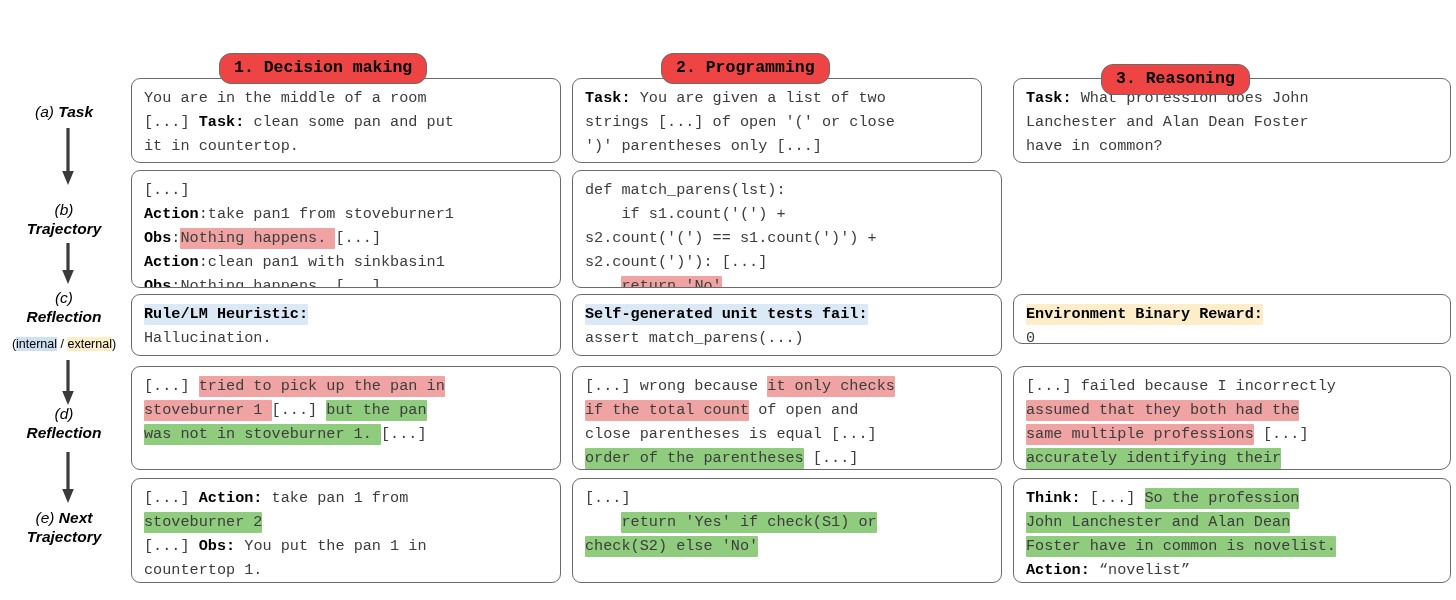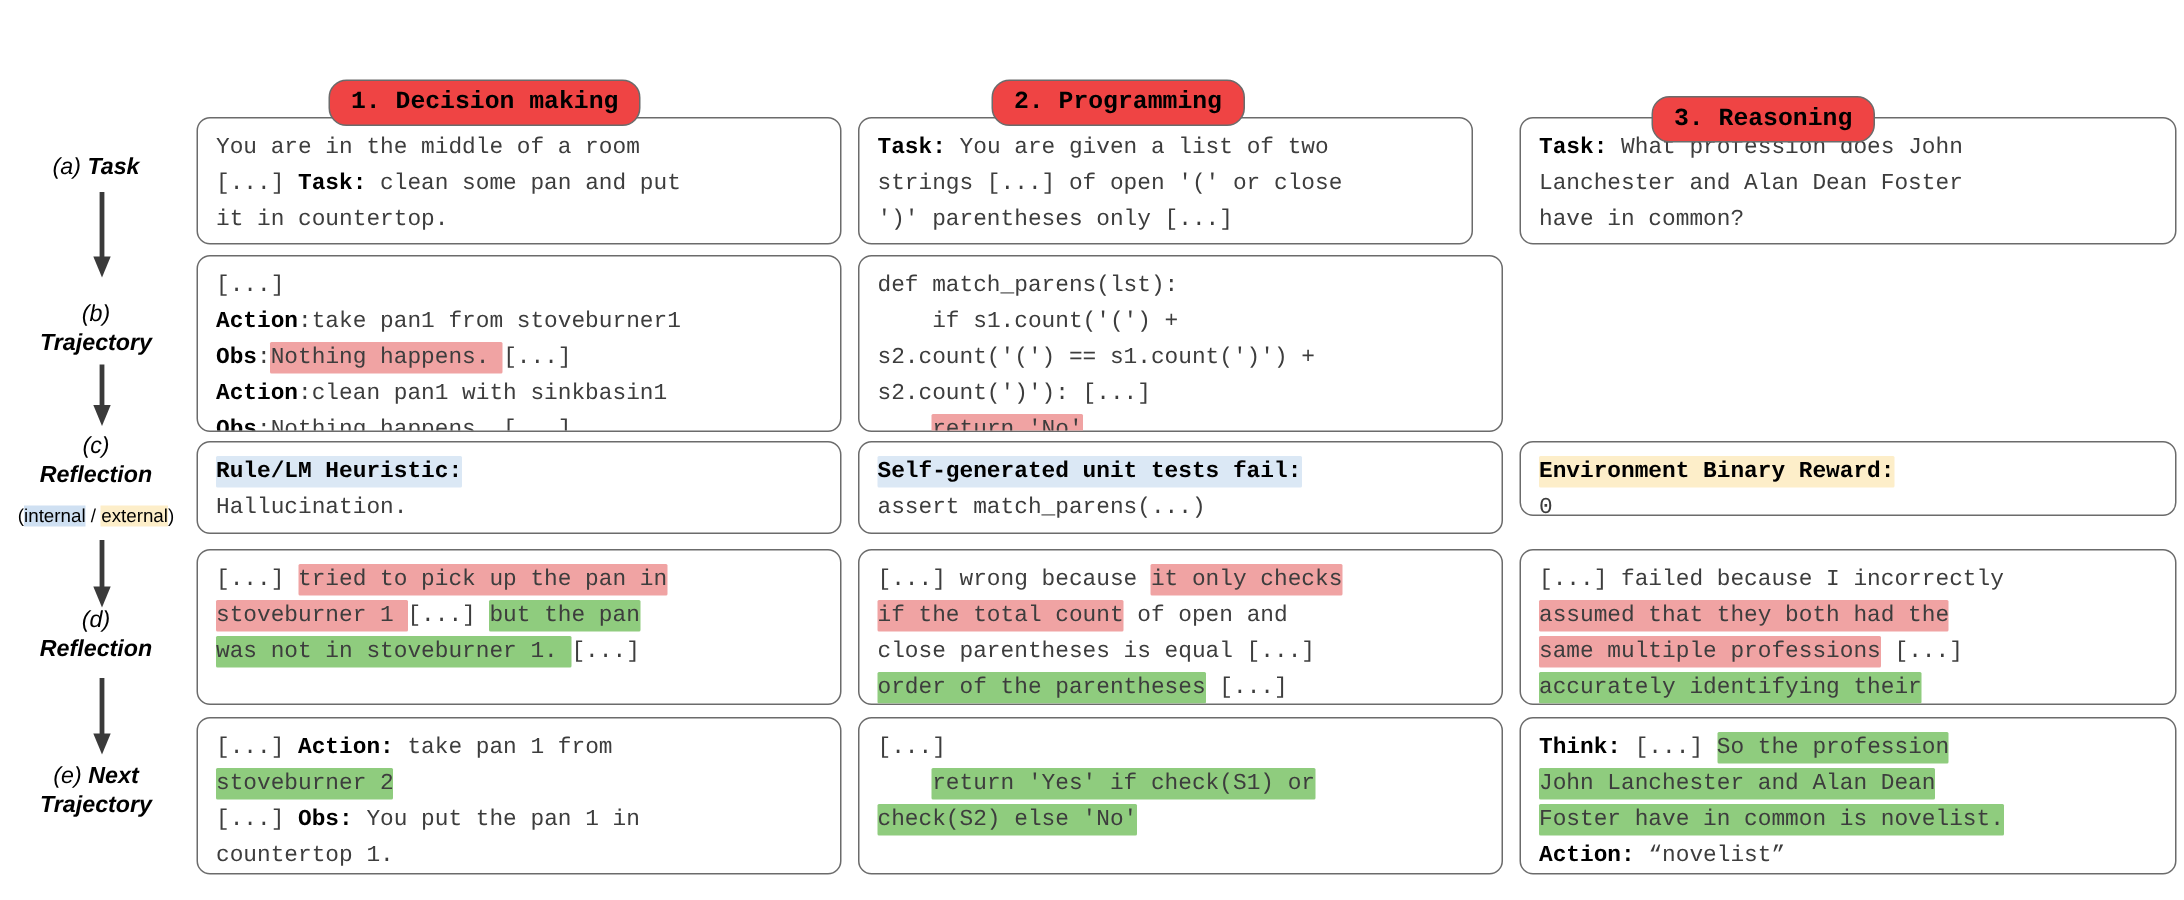--- a/index.html
+++ b/index.html
@@ -219,21 +219,21 @@
 <span class="hl-green">order of the parentheses</span> [...]</div>
   <div class="card" style="left:572px; top:478px; width:430px; height:105px;">[...]
     <span class="hl-green">return 'Yes' if check(S1) or</span>
 <span class="hl-green">check(S2) else 'No'</span></div>
 
   <div class="card" style="left:1013px; top:78px; width:438px; height:85px;"><b>Task:</b> What profession does John
 Lanchester and Alan Dean Foster
 have in common?</div>
   <div class="card" style="left:1013px; top:294px; width:438px; height:50px;"><b><span class="hl-yellow">Environment Binary Reward:</span></b>
 0</div>
-  <div class="card" style="left:1013px; top:366px; width:438px; height:104px;">[...] failed because I incorrectly
+  <div class="card" style="left:1013px; top:366px; width:438px; height:104px;border-radius:11px;">[...] failed because I incorrectly
 <span class="hl-red">assumed that they both had the</span>
 <span class="hl-red">same multiple professions</span> [...]
 <span class="hl-green">accurately identifying their</span>
 </div>
   <div class="card" style="left:1013px; top:478px; width:438px; height:105px;"><b>Think:</b> [...] <span class="hl-green">So the profession</span>
 <span class="hl-green">John Lanchester and Alan Dean</span>
 <span class="hl-green">Foster have in common is novelist.</span>
 <b>Action:</b> “novelist”</div>
 
 </div>

